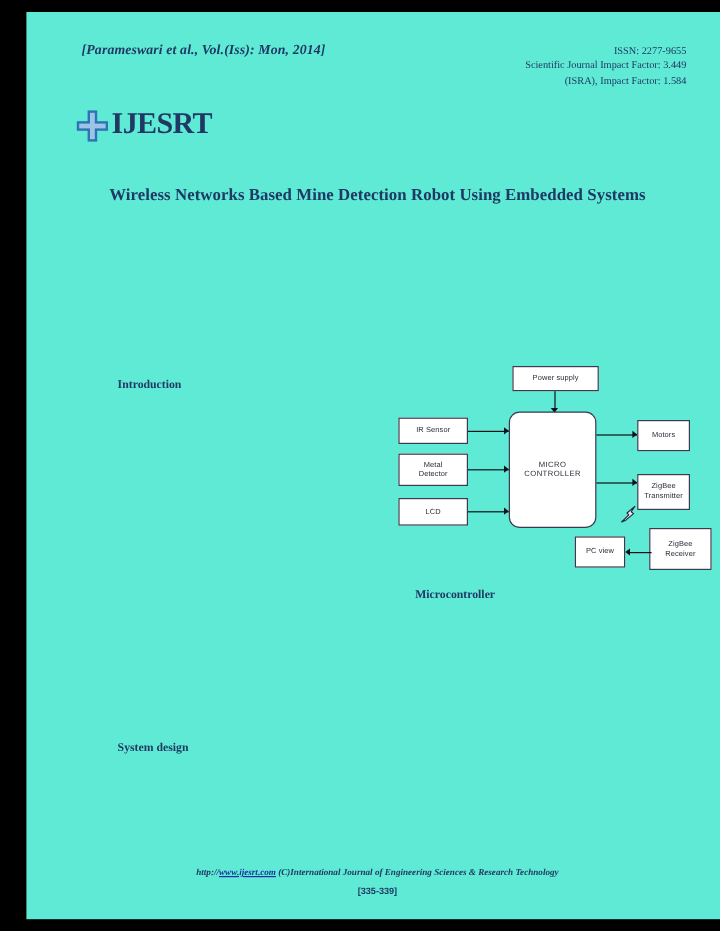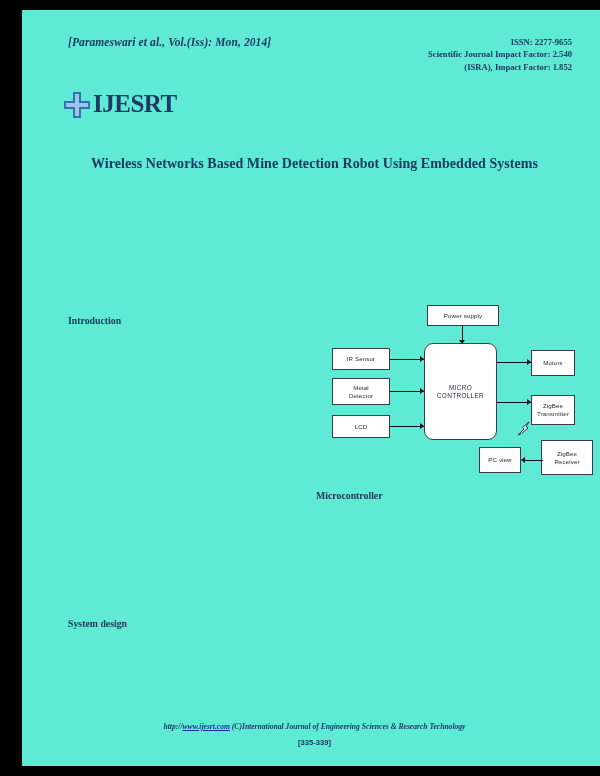--- a/index.html
+++ b/index.html
@@ -37,21 +37,21 @@
     color: #1f3864;
     letter-spacing: .1px;
     white-space: nowrap;
   }
   .hdr-right {
     position: absolute;
     right: 35px;
     top: 26px;
     text-align: right;
     font-family: "Liberation Serif", serif;
-    font-weight: bold;
+    font-weight: normal;
     font-size: 8.6px;
     color: #1f3864;
     line-height: 1.45;
     white-space: nowrap;
   }
 
   
   .logo-wrap {
     position: absolute;
     left: 42px;
@@ -128,20 +128,21 @@
   }
 
   
   .sec-head {
     position: absolute;
     font-family: "Liberation Serif", serif;
     font-weight: bold;
     font-size: 9.8px;
     color: #1f3864;
     white-space: nowrap;
+    margin-left: 30px;
   }
   #sec-intro   { left: 46px;  top: 305px; }
   #sec-micro   { left: 294px; top: 480px; }
   #sec-design  { left: 46px;  top: 608px; }
 
   
   #figure {
     position: absolute;
     left: 288px;
     top: 278px;
@@ -231,22 +232,22 @@
 </style>
 </head>
 <body>
 
 <div id="page">
 
   <div class="hdr-left">[Parameswari et al., Vol.(Iss): Mon, 2014]</div>
 
   <div class="hdr-right">
     <div>ISSN: 2277-9655</div>
-    <div>Scientific Journal Impact Factor: 2.540</div>
-    <div>(ISRA), Impact Factor: 1.852</div>
+    <div>Scientific Journal Impact Factor: 3.449</div>
+    <div>(ISRA), Impact Factor: 1.584</div>
   </div>
 
   <div class="logo-wrap">
     <span class="logo-mark">
       <span class="bar-h"></span>
       <span class="bar-v"></span>
       <span class="bar-h2"></span>
       <span class="bar-v2"></span>
     </span>
     <span class="logo-text">IJESRT</span>

